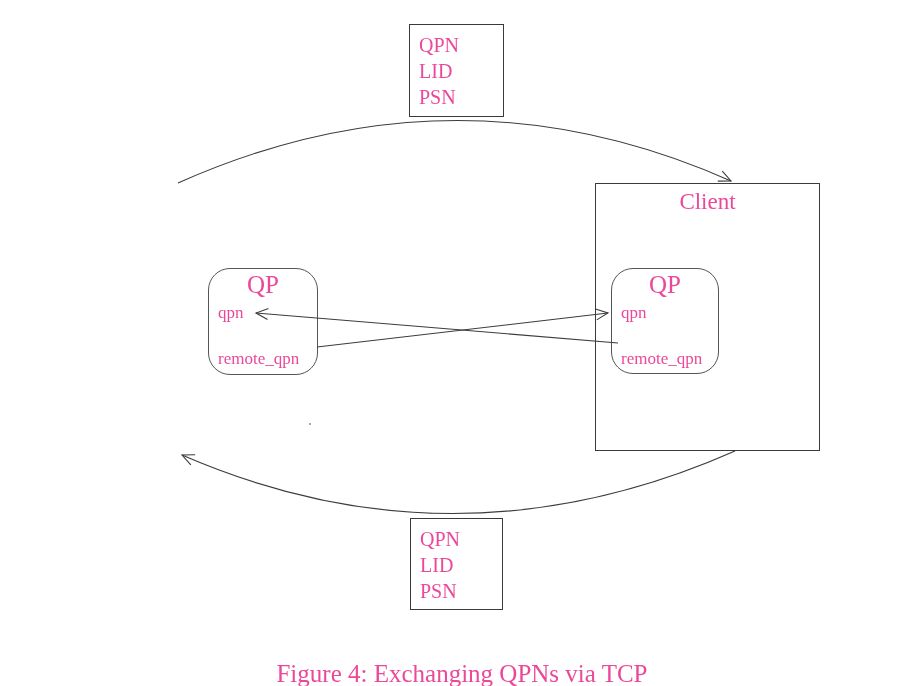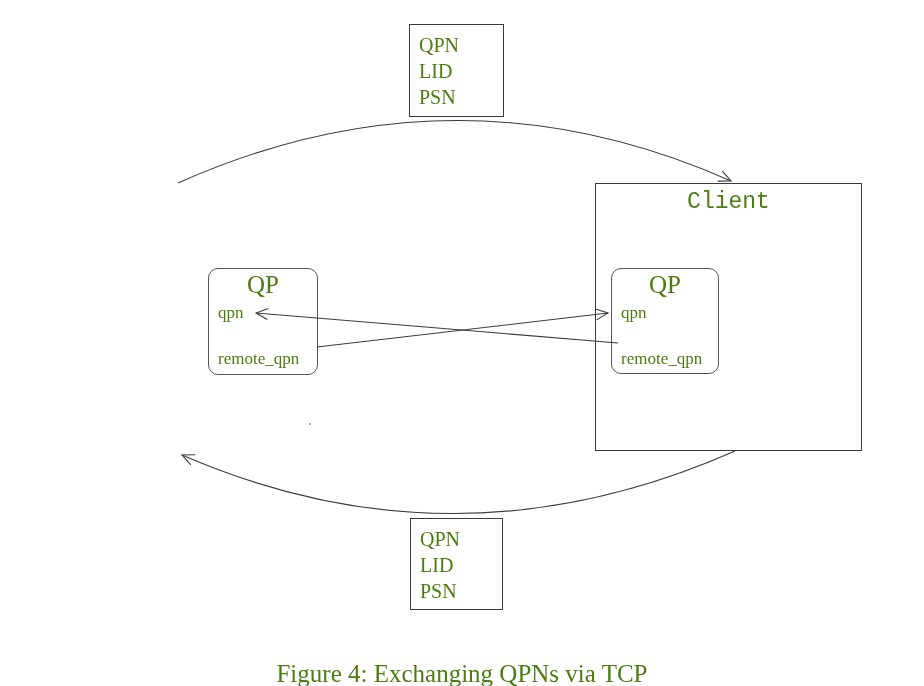--- a/index.html
+++ b/index.html
@@ -6,21 +6,21 @@
     margin: 0;
     padding: 0;
     background: #ffffff;
   }
   .stage {
     position: relative;
     width: 924px;
     height: 686px;
     background: #ffffff;
     font-family: "Liberation Serif", "DejaVu Serif", serif;
-    color: #4d7c0f;
+    color: #ec4899;
     overflow: hidden;
   }
 
   
   .host-box {
     position: absolute;
     border: 1.5px solid #3a3a3a;
     background: transparent;
     box-sizing: border-box;
   }
@@ -42,21 +42,21 @@
   }
   .msg-line {
     font-size: 20px;
     line-height: 26px;
   }
 
   
   .qp-box {
     position: absolute;
     border: 1px solid #555555;
-    border-radius: 10px;
+    border-radius: 22px;
     background: transparent;
     box-sizing: border-box;
   }
   .qp-title {
     position: absolute;
     top: 2px;
     width: 100%;
     text-align: center;
     font-size: 25px;
     line-height: 28px;
@@ -109,21 +109,21 @@
     <div class="msg-line">PSN</div>
   </div>
 
 
   <div class="qp-box" style="left:208px; top:268px; width:110px; height:107px;">
     <div class="qp-title">QP</div>
     <div class="qp-field qpn">qpn</div>
     <div class="qp-field remote">remote_qpn</div>
   </div>
 
-  <div class="host-box" style="left:595px; top:183px; width:267px; height:268px;font-family:Liberation Mono, monospace;">
+  <div class="host-box" style="left:595px; top:183px; width:225px; height:268px;">
     <div class="host-label" style="top:5px;">Client</div>
   </div>
 
   <div class="qp-box" style="left:611px; top:268px; width:108px; height:106px;">
     <div class="qp-title">QP</div>
     <div class="qp-field qpn">qpn</div>
     <div class="qp-field remote">remote_qpn</div>
   </div>
 
   <div class="msg-box" style="left:410px; top:518px; width:93px; height:92px;">

